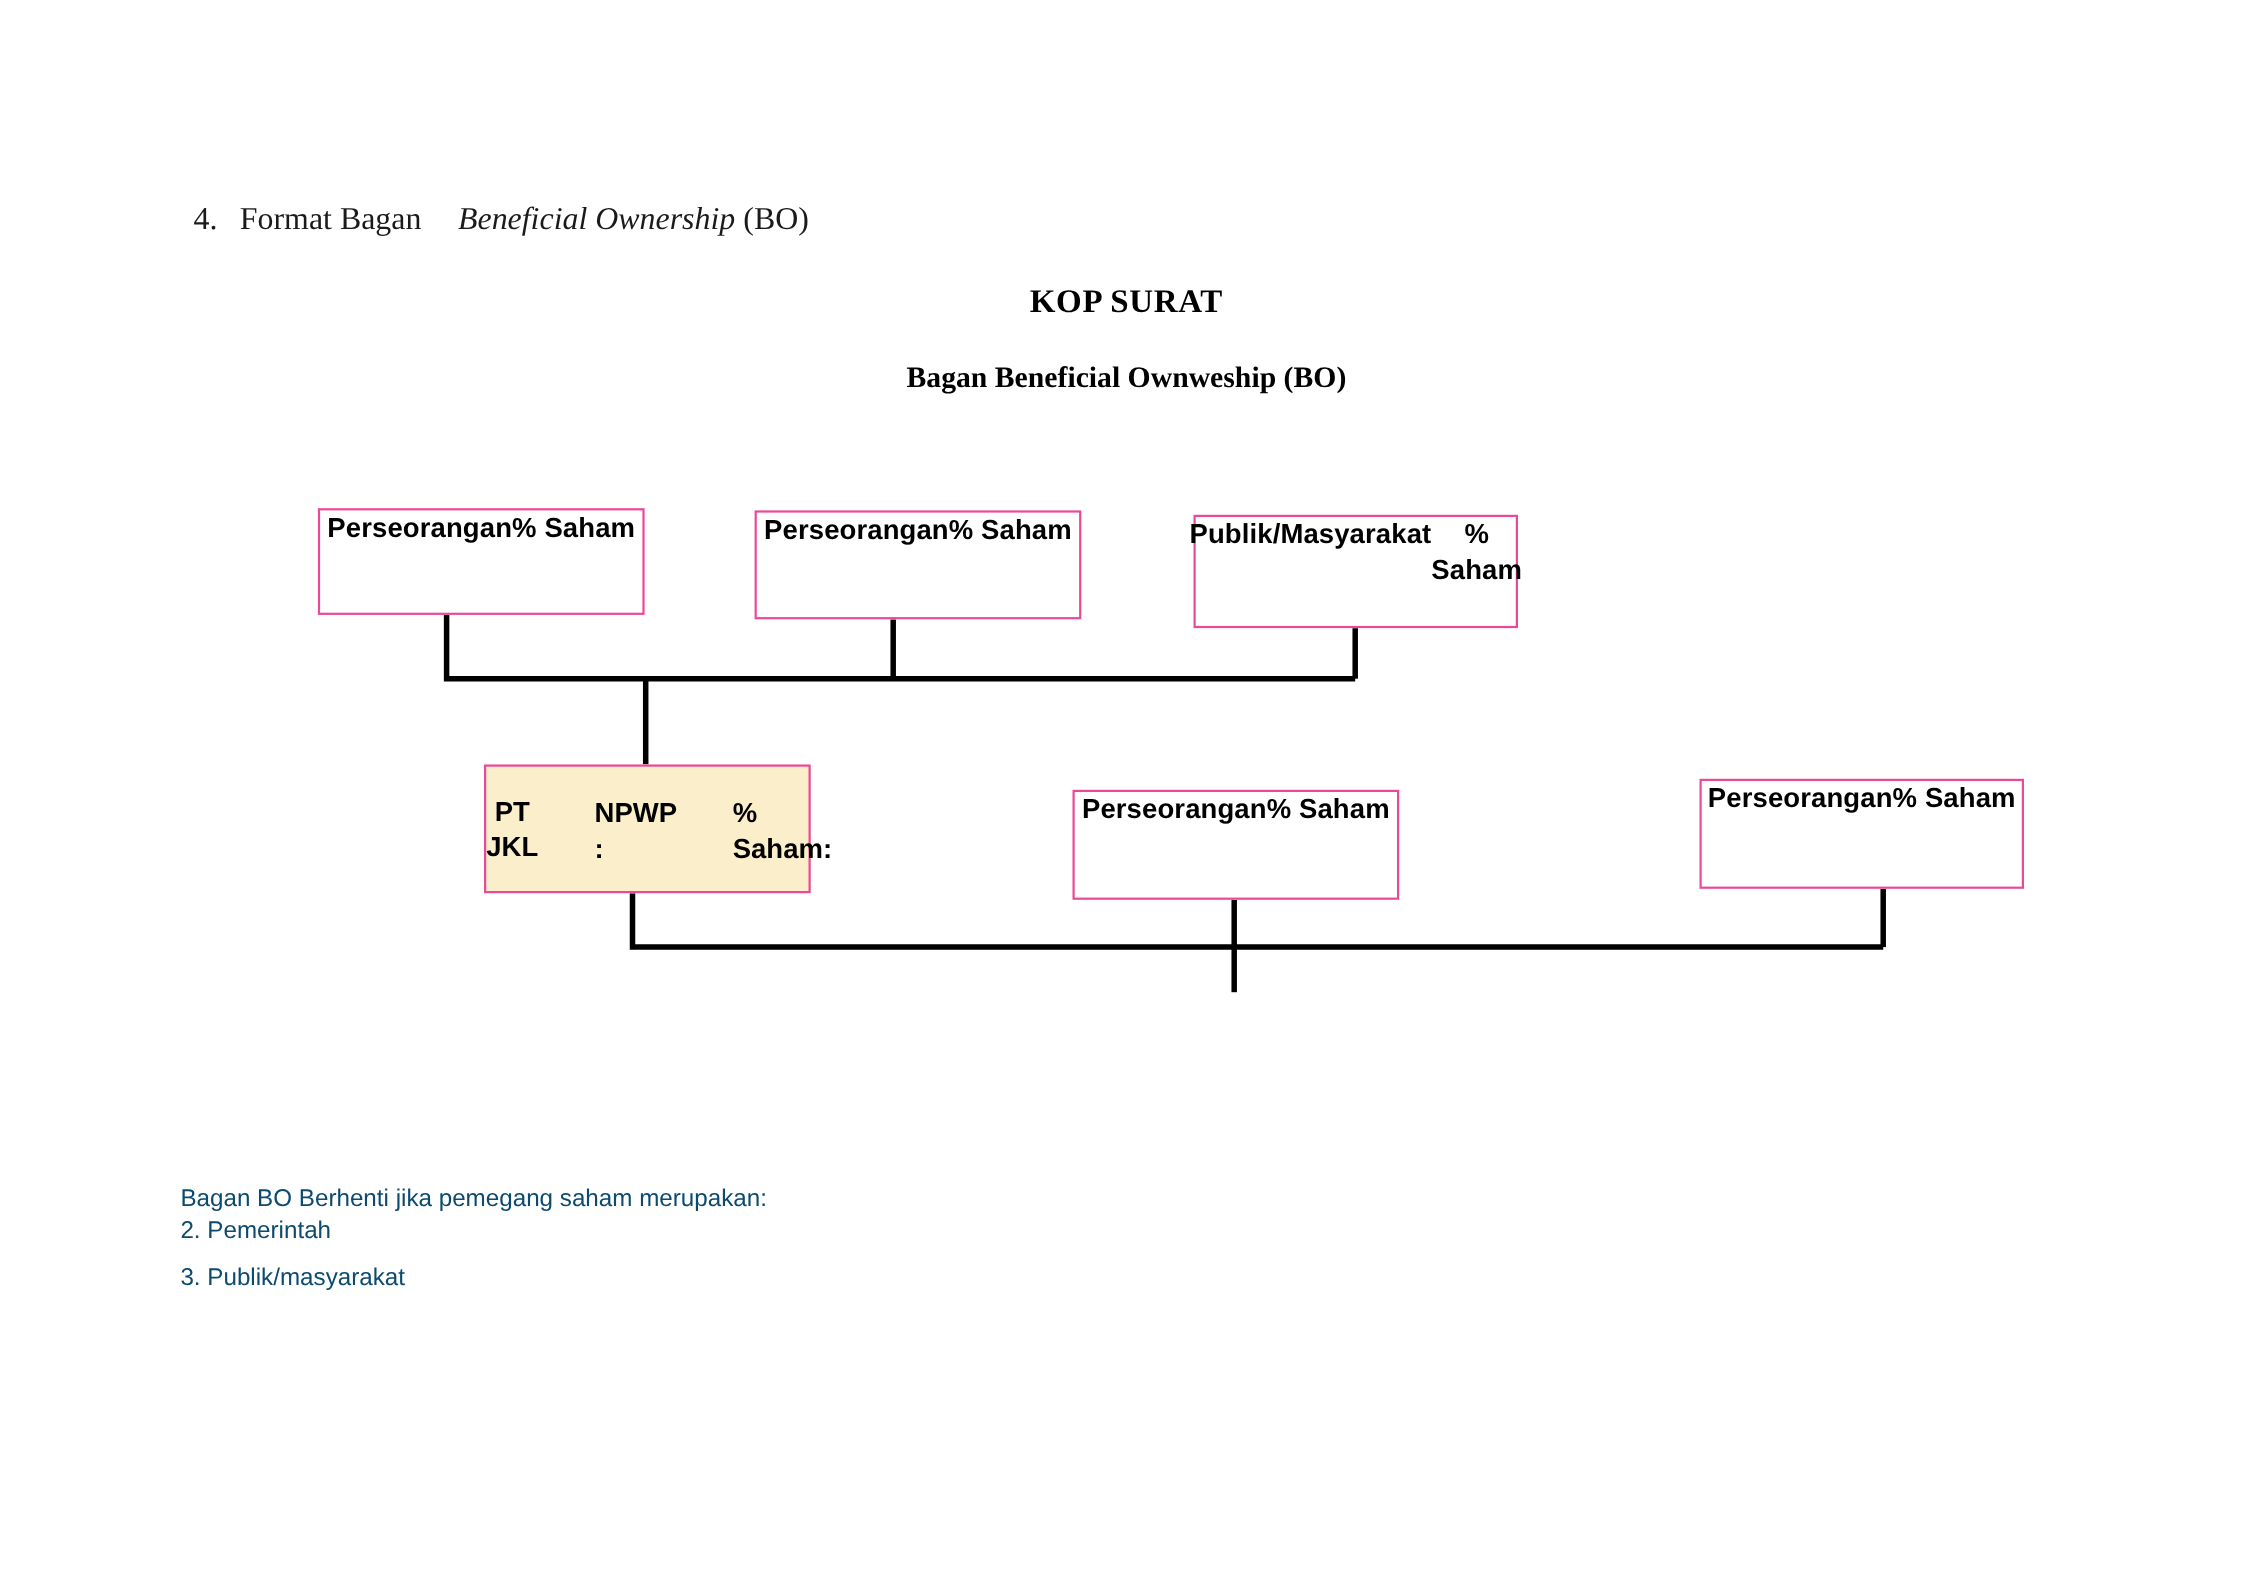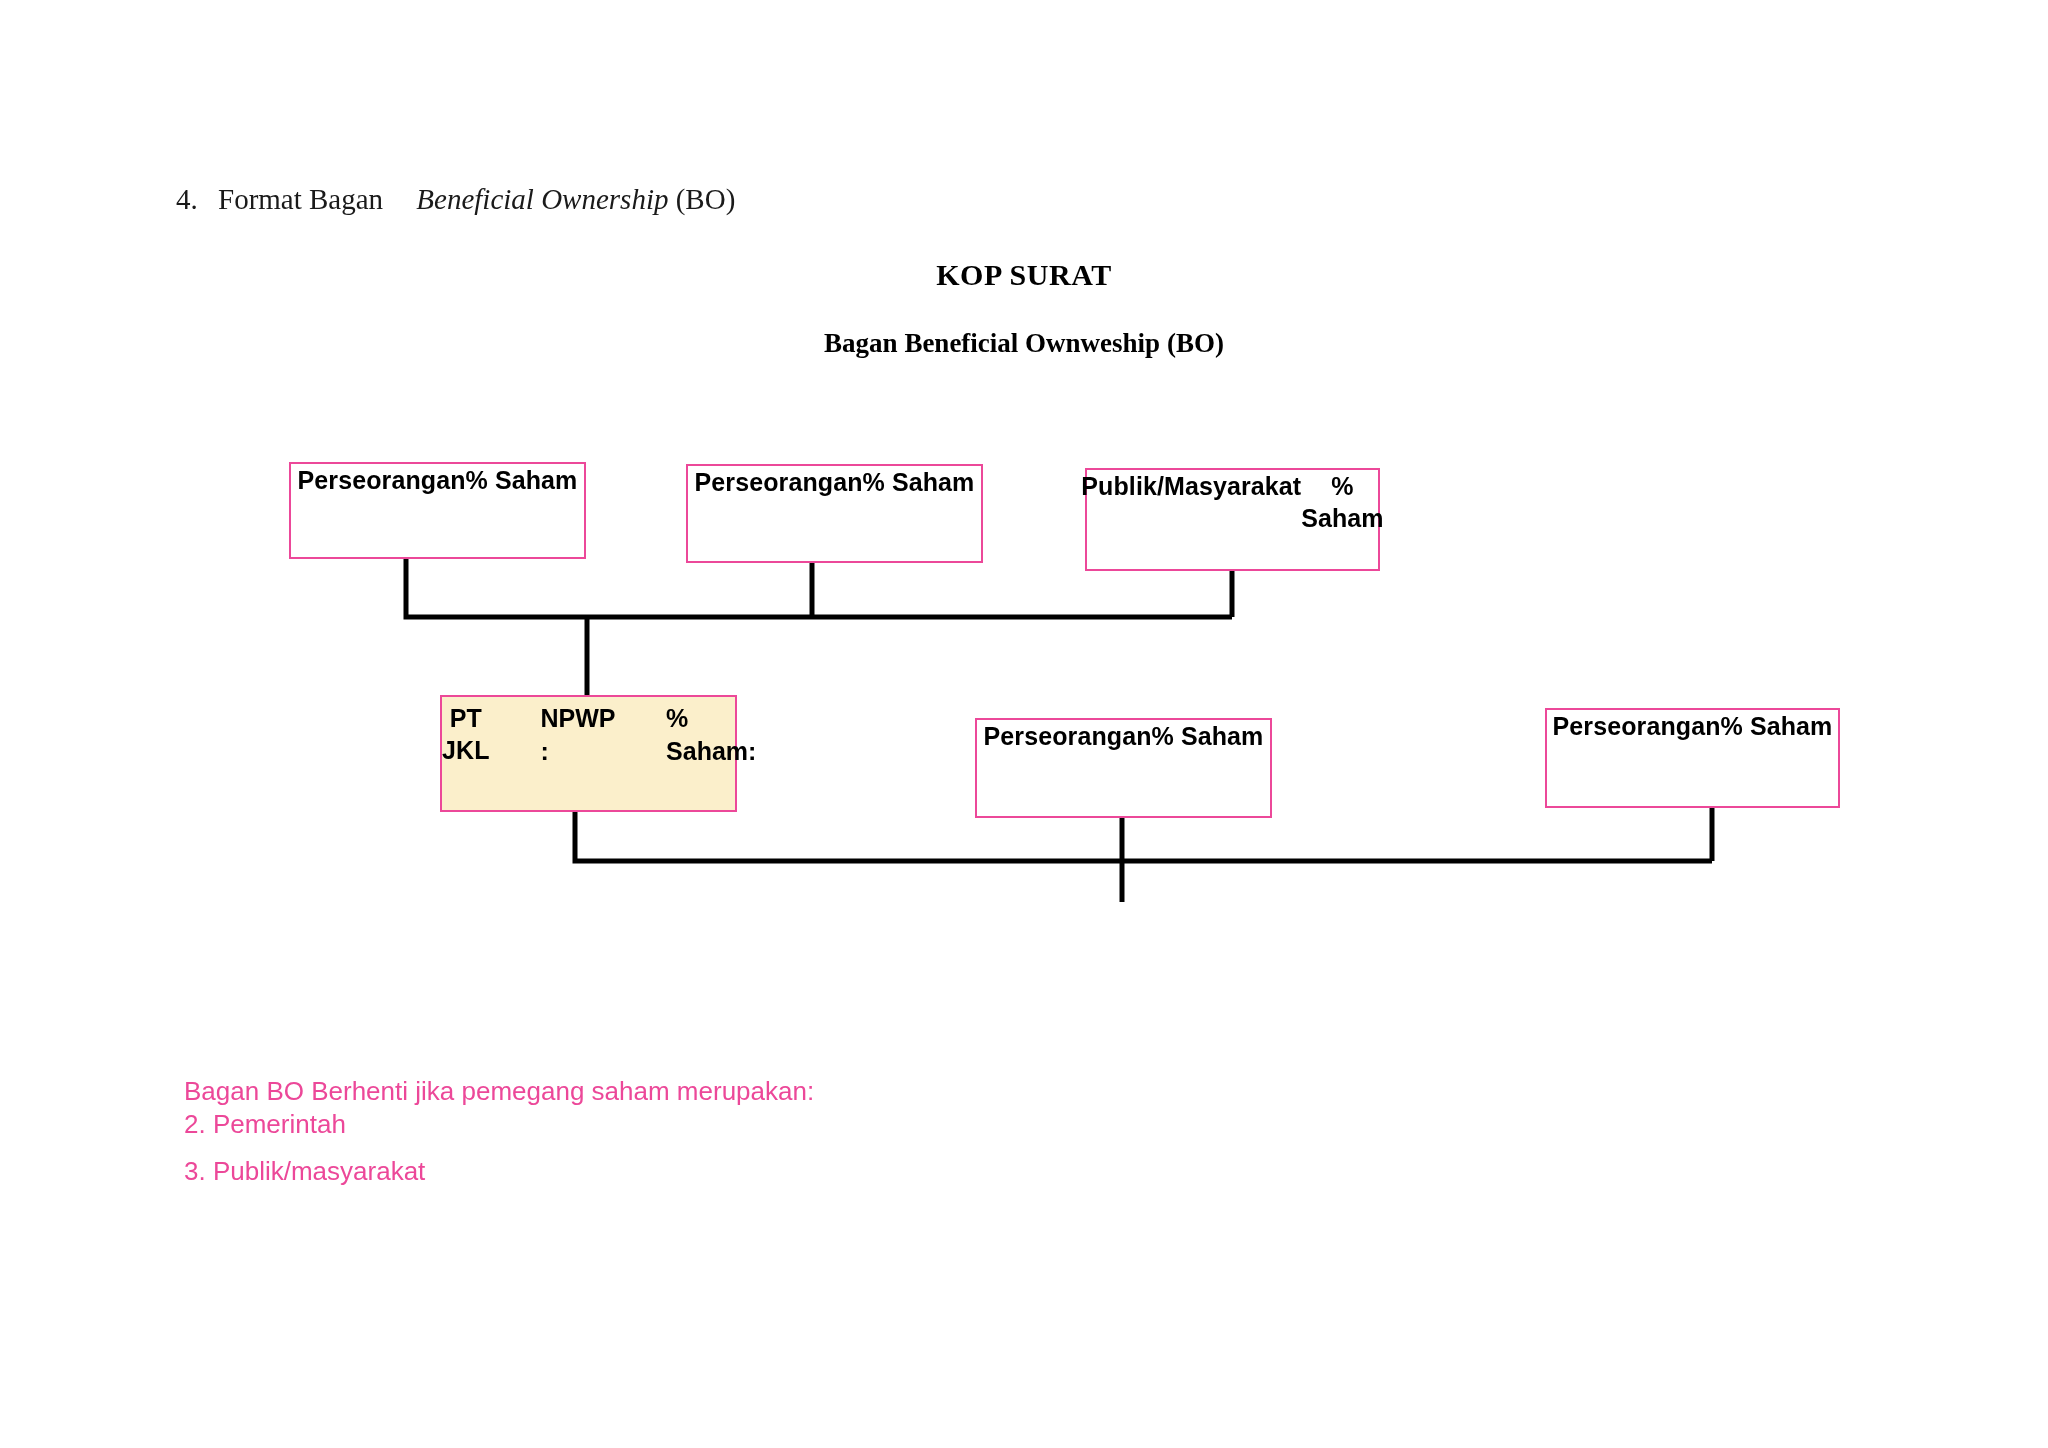--- a/index.html
+++ b/index.html
@@ -94,33 +94,34 @@
     text-align: left;
     font-weight: bold;
     font-size: 25px;
     line-height: 1.32;
     padding-left: 19px;
     margin-left: 32px;
   }
   .node.entity {
     justify-content: flex-start;
     padding-top: 5px;
+    align-items: center;
   }
   .node.entity .line-bold {
     margin-bottom: 4px;
   }
 
   
   .footnote {
     position: absolute;
-    left: 184px;
+    left: 164px;
     top: 1078px;
-    font-size: 26px;
+    font-size: 22px;
     line-height: 1.0;
-    color: #ec4899;
+    color: #0c4a6e;
   }
   .footnote .intro {
     margin: 0 0 7px 0;
   }
   .footnote .item {
     margin: 0 0 21px 0;
   }
 </style>
 </head>
 <body>

